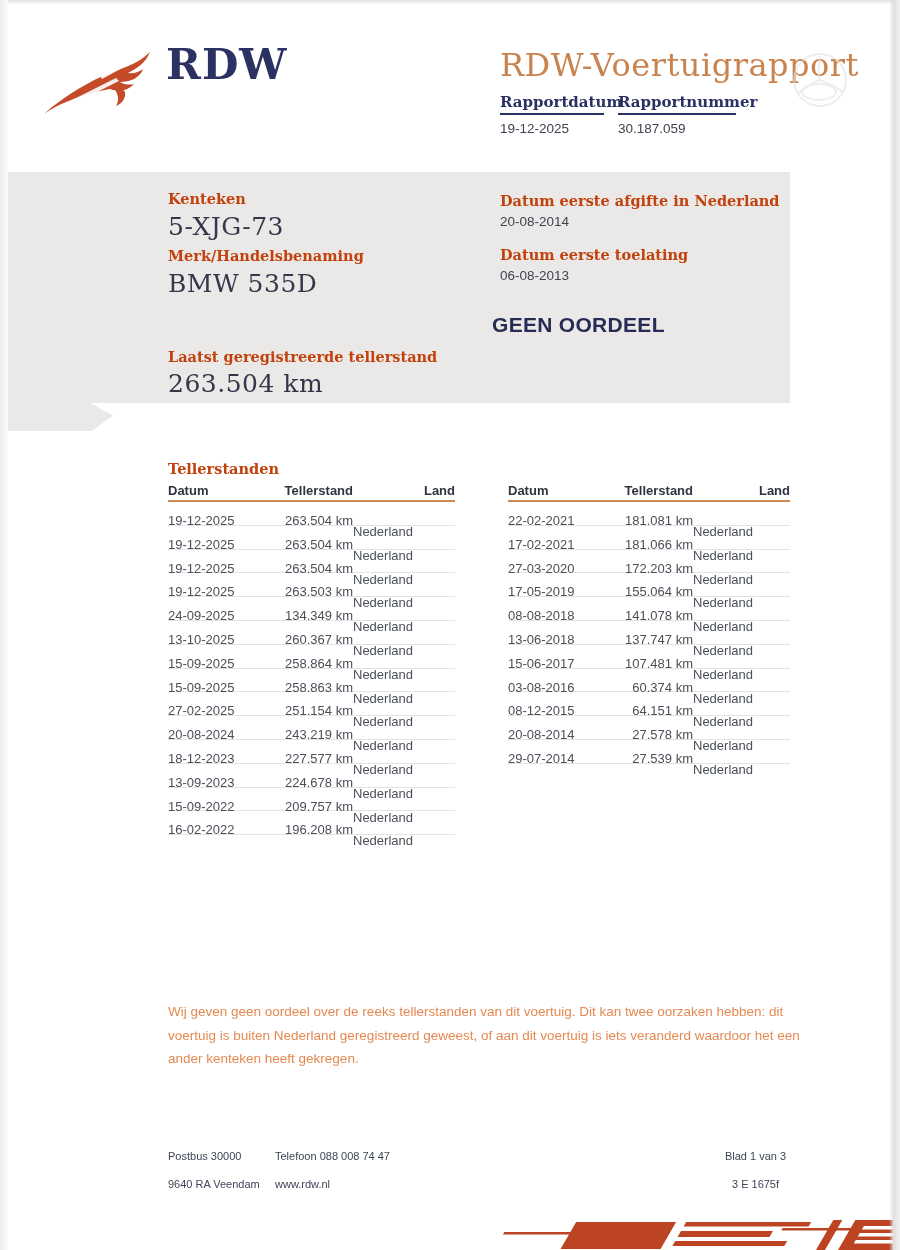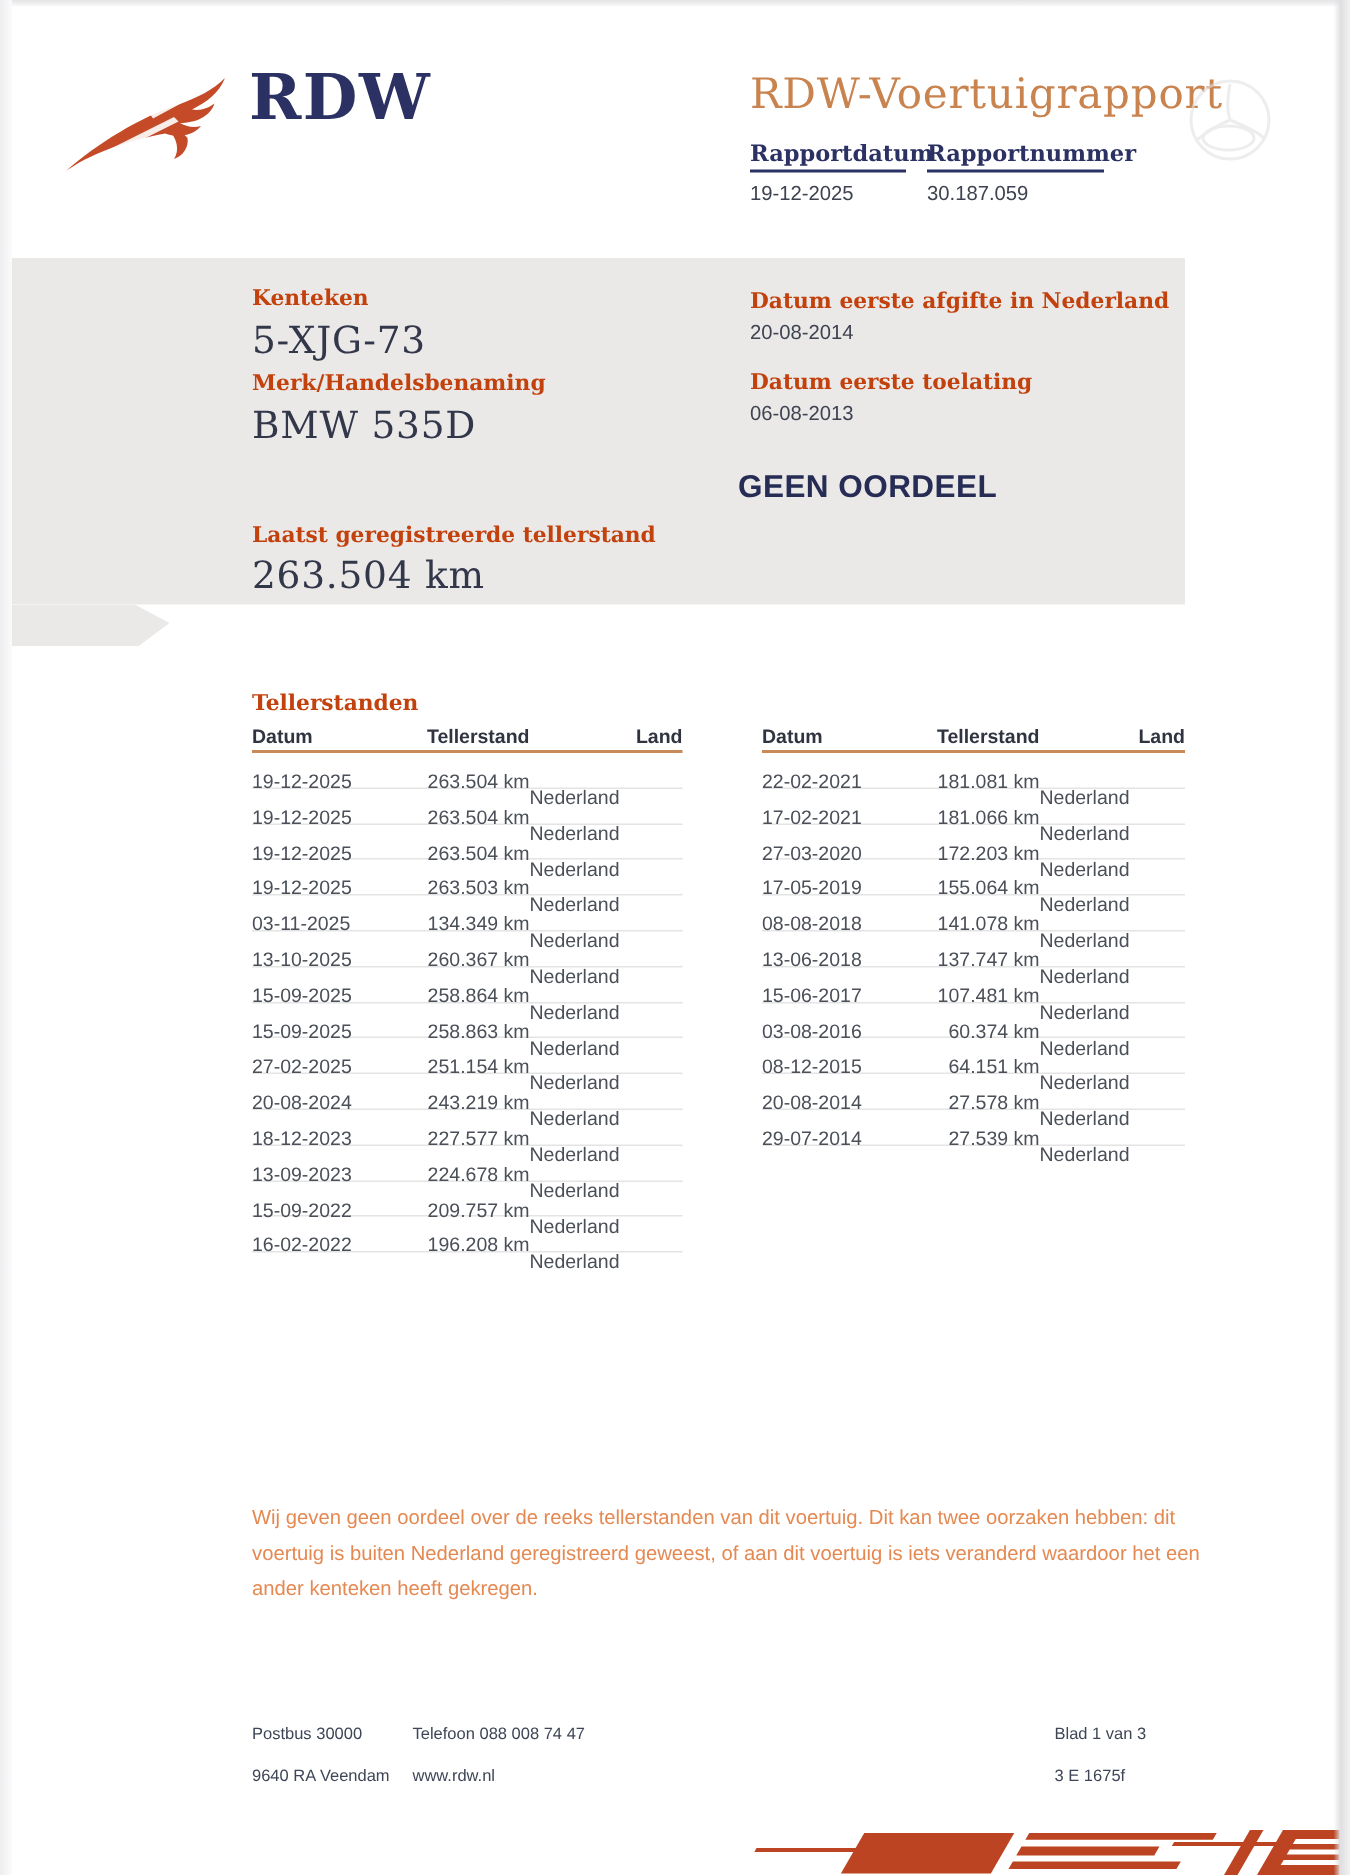--- a/index.html
+++ b/index.html
@@ -15,21 +15,21 @@
     background:linear-gradient(to bottom,#e4e4e6,#f8f8f9); z-index:50; }
   .edge-left { position:absolute; left:0; top:0; bottom:0; width:8px;
     background:linear-gradient(to right,#ededef,#fbfbfc); z-index:50; }
   .edge-right { position:absolute; right:0; top:0; bottom:0; width:11px;
     background:linear-gradient(to left,#f2f2f4,#dfdfe2 55%, rgba(255,255,255,0)); z-index:60; }
 
   
   .logo-swoosh { position:absolute; left:42px; top:48px; width:120px; height:78px; }
   .rdw-wordmark { position:absolute; left:166px; top:40px; font-size:42px; font-weight:600;
     color:#2b3162; letter-spacing:1px; }
-  .report-title { position:absolute; left:500px; top:46px; font-size:28px; font-weight:500;
+  .report-title { position:absolute; left:500px; top:46px; font-size:32px; font-weight:500;
     color:#c9834f; letter-spacing:.5px; }
   .report-meta { position:absolute; left:500px; top:93px; display:flex; gap:14px; }
   .meta-col .m-label { font-family:"DejaVu Serif","Liberation Serif",serif; font-weight:700;
     font-size:15px; color:#2b3162; padding-bottom:2px; border-bottom:2px solid #2b3162; }
   .meta-col .m-value { font-size:13.5px; color:#3e4350; padding-top:6px; }
   .meta-col.c1 { width:104px; } .meta-col.c2 { width:118px; }
   .watermark { position:absolute; left:788px; top:48px; width:64px; height:64px; opacity:.6; }
 
   
   .panel { position:absolute; left:8px; top:172px; width:782px; height:231px; background:#ebe9e8; }
@@ -60,21 +60,21 @@
   .footnote { position:absolute; left:168px; top:990px; width:656px; }
   .fn-title { font-size:17.5px; font-weight:700; color:#272c55; letter-spacing:.3px; }
   .fn-star { color:#dd7540; font-size:12px; vertical-align:4px; margin-right:4px; }
   .fn-text { margin-top:10px; font-size:13.5px; line-height:1.75; color:#e58952; }
 
   
   .footer { position:absolute; left:168px; top:1150px; width:640px; font-size:11px; color:#3e4556; }
   .f-col { position:absolute; top:0; }
   .f-col div { margin-bottom:16px; }
   .f-col.a { left:0; } .f-col.b { left:107px; }
-  .f-right { position:absolute; left:535px; width:105px; text-align:left; }
+  .f-right { position:absolute; left:535px; width:105px; text-align:center; }
   .f-right div { margin-bottom:16px; }
 
   .bottom-art { position:absolute; left:498px; bottom:0; width:395px; height:30px; z-index:55; }
 </style>
 </head>
 <body>
 
 <svg class="logo-swoosh" viewBox="0 0 120 78">
   <path fill="#c44a28" d="M2 66 C 22 48, 52 30, 76 22 C 90 17, 100 12, 108 4 C 104 14, 96 20, 86 25 C 92 26, 97 24, 101 21 C 98 30, 88 34, 78 34 C 83 37, 88 37, 92 36 C 86 43, 76 44, 68 41 C 40 46, 16 56, 2 66 Z"></path>
   <path fill="#c44a28" d="M70 38 C 76 44, 78 52, 74 58 C 80 56, 84 50, 83 44 C 80 40, 75 38, 70 38 Z"></path>
@@ -156,21 +156,21 @@
         <span class="c0">19-12-2025</span>
         <span class="c1">263.504 km</span>
         <span class="c2">Nederland</span>
       </div>
       <div class="t-row">
         <span class="c0">19-12-2025</span>
         <span class="c1">263.503 km</span>
         <span class="c2">Nederland</span>
       </div>
       <div class="t-row">
-        <span class="c0">03-11-2025</span>
+        <span class="c0">24-09-2025</span>
         <span class="c1">134.349 km</span>
         <span class="c2">Nederland</span>
       </div>
       <div class="t-row">
         <span class="c0">13-10-2025</span>
         <span class="c1">260.367 km</span>
         <span class="c2">Nederland</span>
       </div>
       <div class="t-row">
         <span class="c0">15-09-2025</span>

